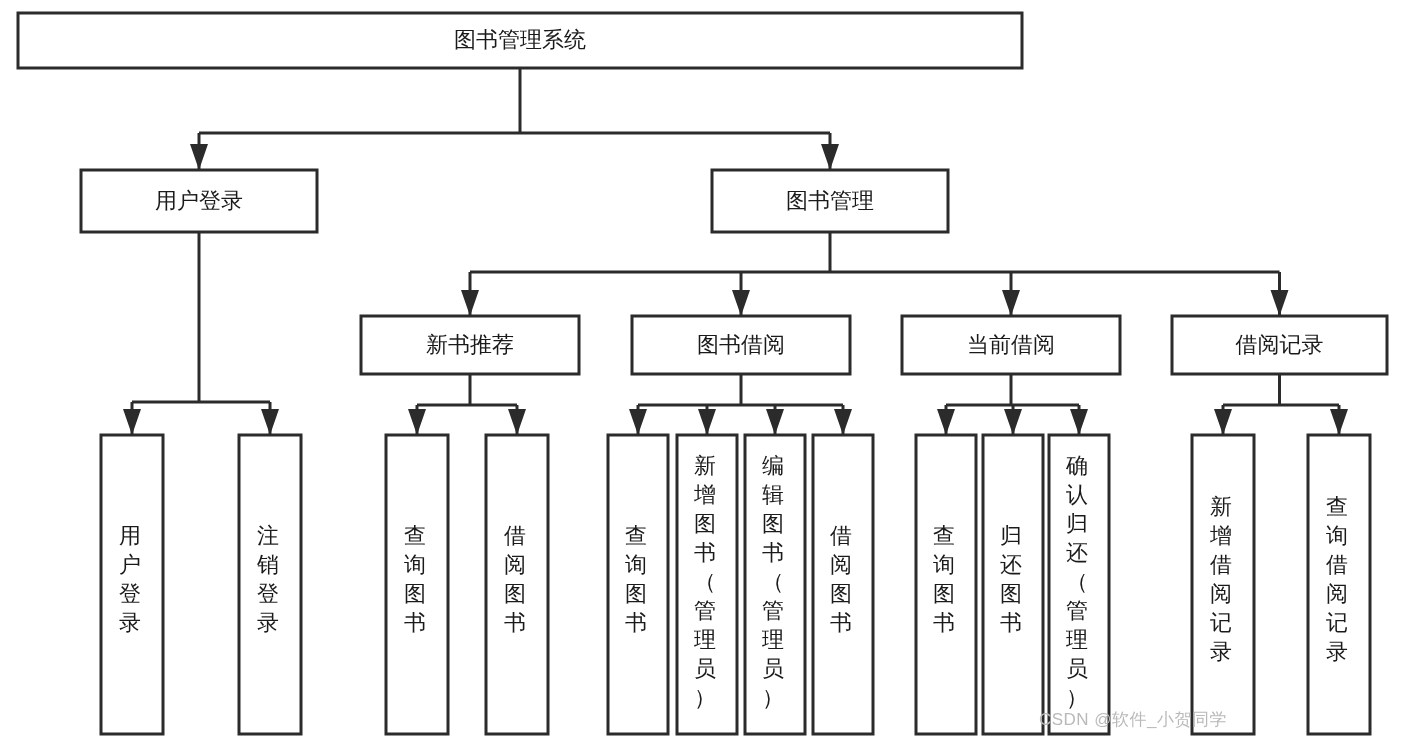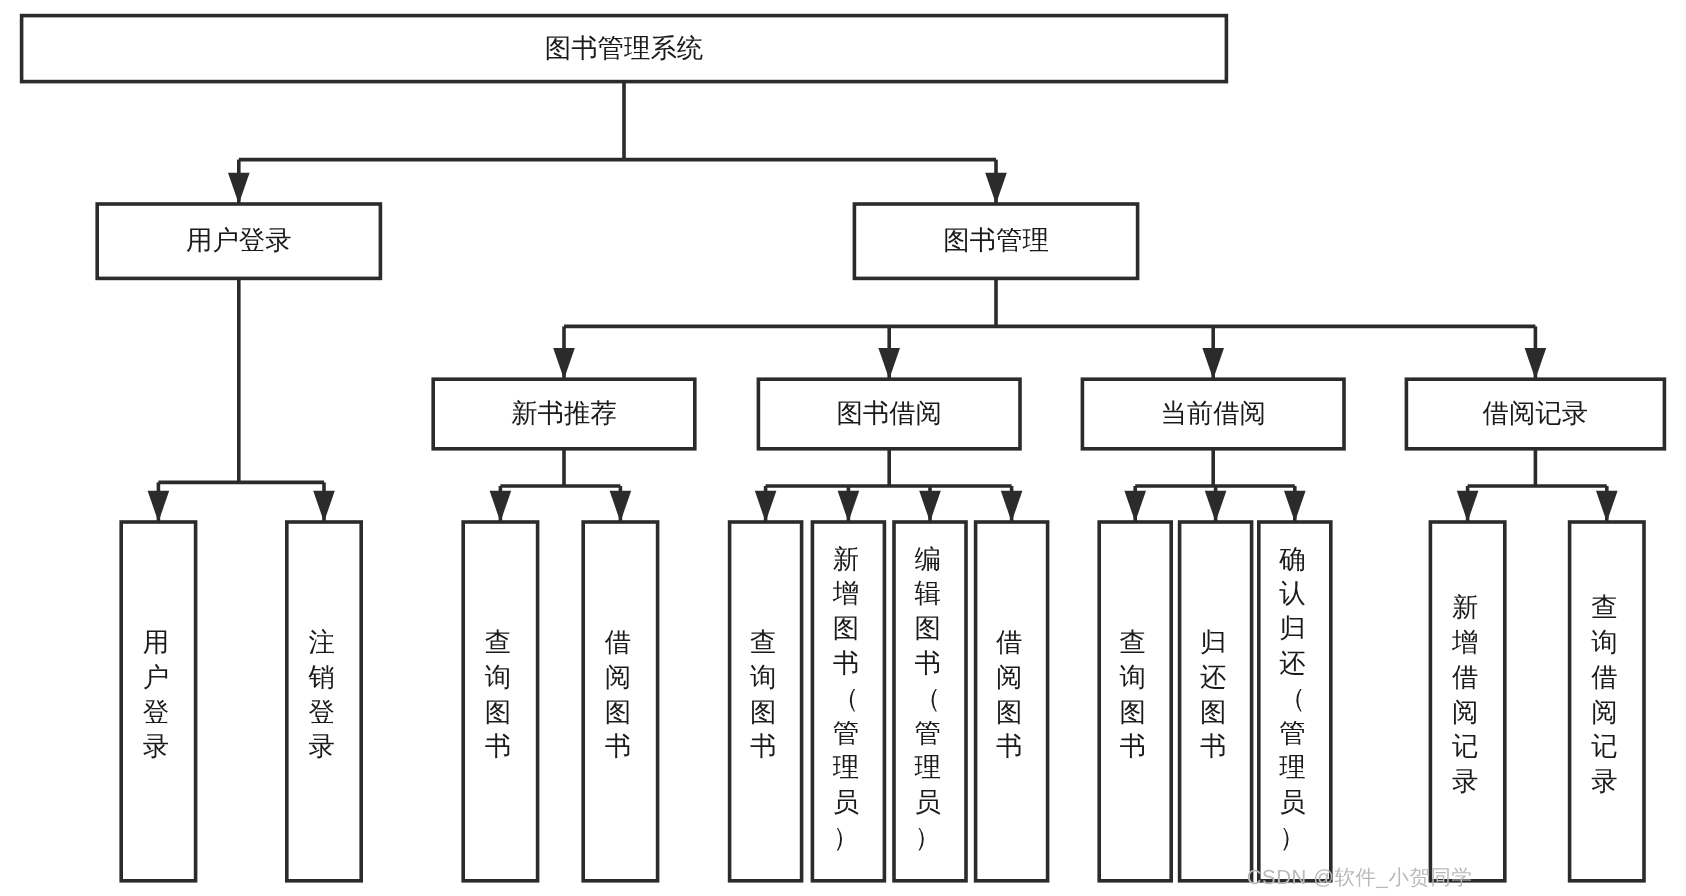--- a/index.html
+++ b/index.html
@@ -54,21 +54,21 @@
     font-family: "Liberation Sans", "DejaVu Sans", sans-serif;
     fill: #1a1a1a;
     font-size: 22px;
     text-anchor: middle;
     white-space: pre;
     letter-spacing: 4px;
   }
   .watermark {
     position: absolute;
     right: 12px;
-    bottom: 4px;
+    bottom: 16px;
     font-family: "Liberation Sans", "DejaVu Sans", sans-serif;
     font-size: 17px;
     color: #b9b9b9;
     letter-spacing: 0.5px;
     user-select: none;
     pointer-events: none;
   }
 </style>
 </head>
 <body>

